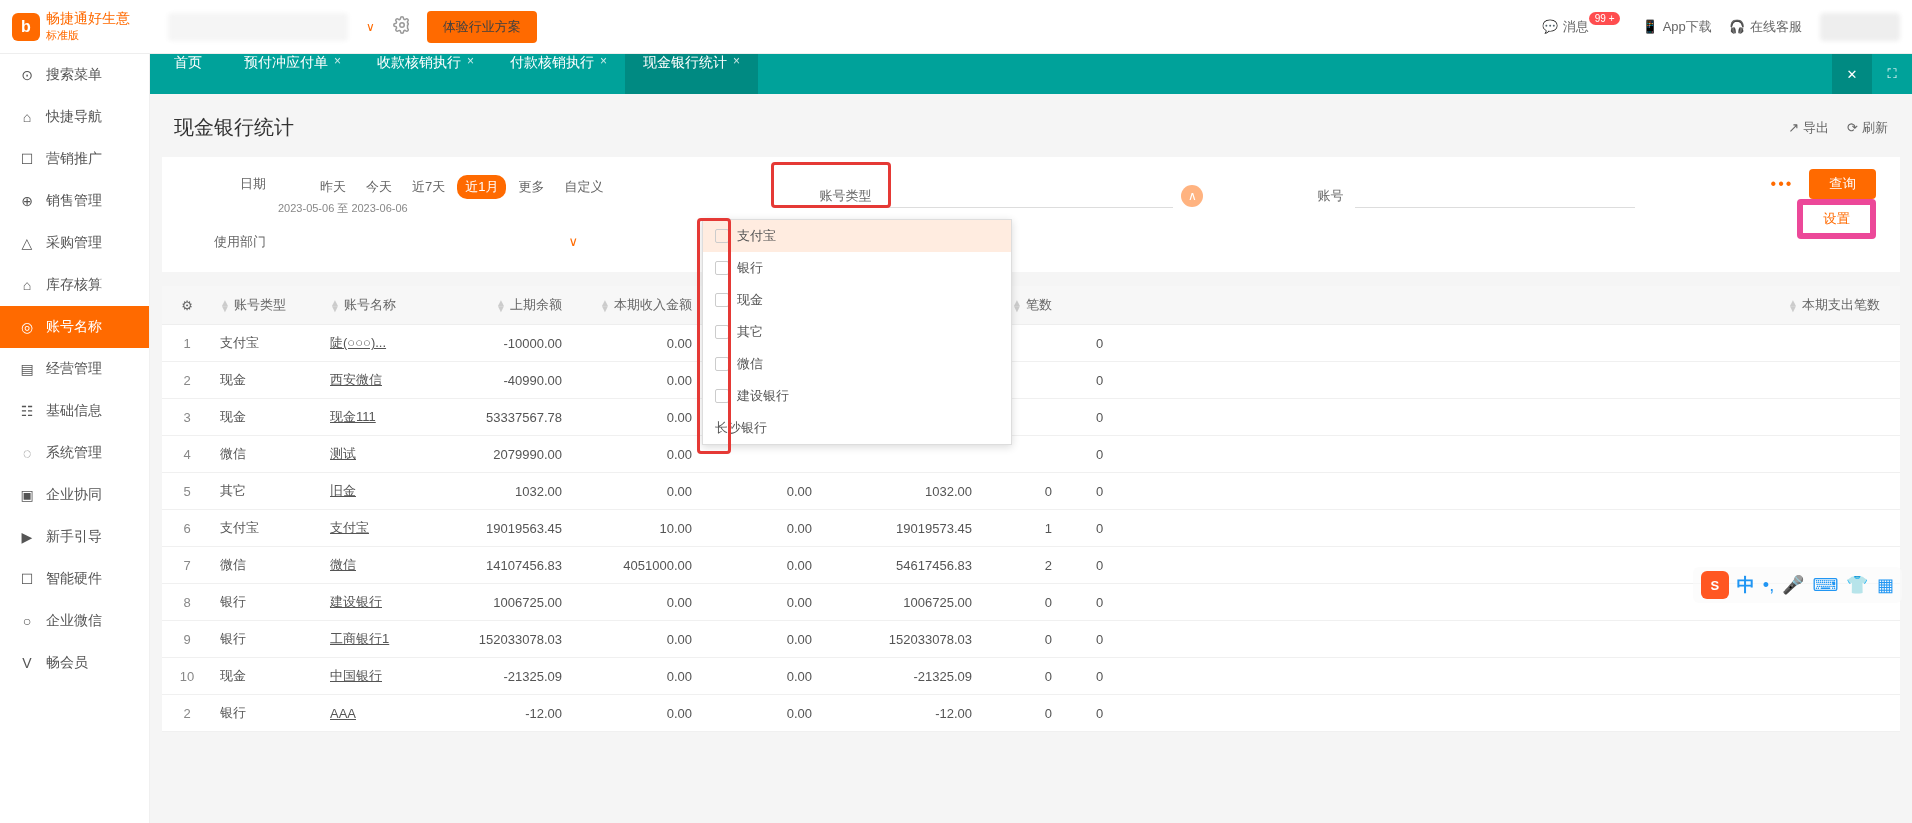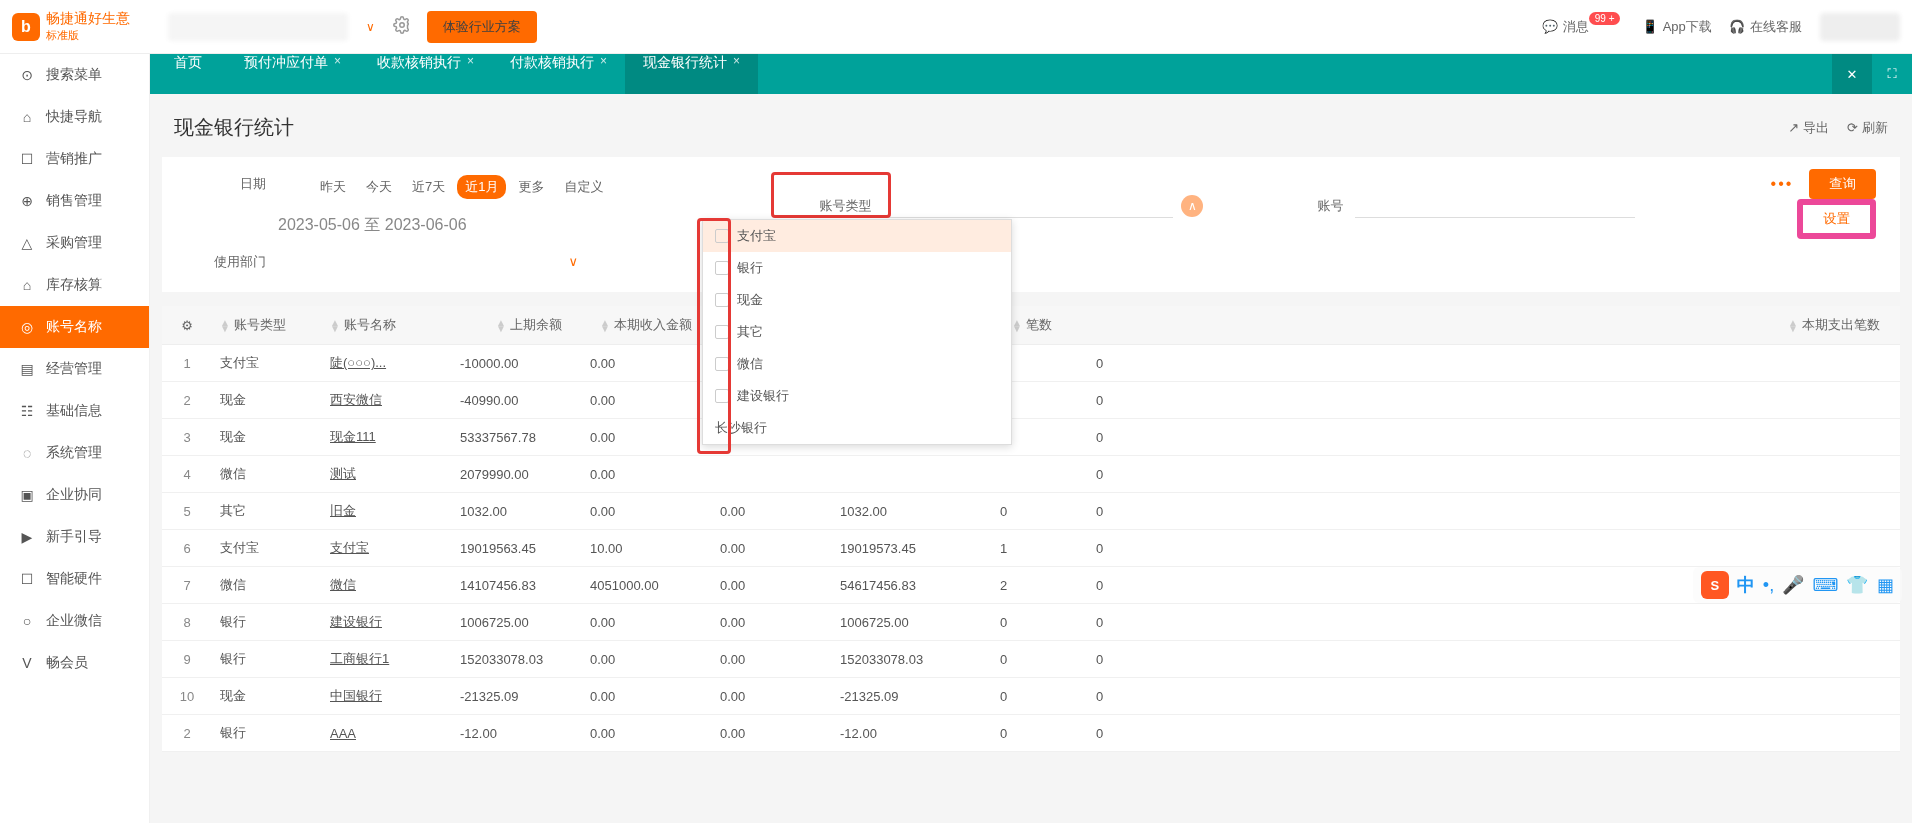--- a/index.html
+++ b/index.html
@@ -43,21 +43,21 @@
 .page-actions { margin-left: auto; display: flex; gap: 18px; color: #666; font-size: 13px; }
 .page-action { display: flex; align-items: center; gap: 4px; cursor: pointer; }
 
 
 .filter-panel { background: #fff; padding: 18px 24px; position: relative; }
 .filter-row { display: flex; align-items: center; margin-bottom: 14px; }
 .filter-label { width: 80px; text-align: right; color: #666; margin-right: 12px; }
 .date-chips { display: flex; align-items: center; gap: 4px; flex-wrap: wrap; margin-left: 34px; }
 .date-chip { padding: 3px 8px; color: #666; cursor: pointer; font-size: 13px; border-radius: 10px; }
 .date-chip.active { background: #ff6a00; color: #fff; }
-.date-range { color: #888; font-size: 16px; margin-top: 16px; }
+.date-range { color: #888; font-size: 11px; margin-top: 2px; }
 .filter-col { display: flex; align-items: center; position: relative; }
 .filter-col.c2 { margin-left: 180px; }
 .filter-input { border: none; border-bottom: 1px solid #ddd; width: 280px; padding: 4px 0; outline: none; }
 .red-box { position: absolute; border: 3px solid #e53935; border-radius: 4px; pointer-events: none; }
 .collapse-btn { width: 22px; height: 22px; border-radius: 50%; background: #ffb380; color: #fff; display: flex; align-items: center; justify-content: center; font-size: 12px; margin-left: 8px; cursor: pointer; }
 .query-btn { background: #ff6a00; color: #fff; border: none; padding: 6px 20px; border-radius: 4px; cursor: pointer; }
 .settings-btn { background: #fff; color: #ff6a00; border: 6px solid #ec4899; padding: 5px 20px; border-radius: 4px; cursor: pointer; margin-top: 0; }
 .more-dots { color: #ff6a00; font-size: 16px; letter-spacing: 2px; margin-right: 16px; cursor: pointer; }
 .filter-right { position: absolute; right: 24px; top: 12px; display: flex; flex-direction: column; align-items: flex-end; }
 .filter-right-row { display: flex; align-items: center; }
@@ -71,21 +71,21 @@
 .checkbox { width: 14px; height: 14px; border: 1px solid #ccc; border-radius: 2px; display: inline-block; }
 
 
 .table-wrap { background: #fff; margin-top: 14px; }
 table { width: 100%; border-collapse: collapse; table-layout: fixed; }
 th { background: #f7f7f7; padding: 10px 8px; text-align: left; font-weight: 500; color: #666; border-bottom: 1px solid #eee; font-size: 13px; position: relative; }
 th .sort { color: #ccc; font-size: 10px; margin-right: 4px; display: inline-flex; flex-direction: column; line-height: 6px; vertical-align: middle; }
 th.gear-col { width: 50px; text-align: center; }
 td { padding: 9px 8px; border-bottom: 1px solid #f0f0f0; font-size: 13px; color: #555; }
 td.idx { text-align: center; color: #888; }
-td.num { padding-right: 20px; }
+td.num { text-align: right; padding-right: 20px; }
 td a { color: #555; text-decoration: underline; }
 th.num-h { text-align: right; padding-right: 20px; }
 
 
 .ime-bar { position: absolute; right: 10px; bottom: 220px; display: flex; align-items: center; gap: 8px; background: rgba(250,250,250,.6); padding: 4px 8px; border-radius: 6px; }
 .ime-logo { width: 28px; height: 28px; background: #ff5722; border-radius: 6px; color: #fff; display: flex; align-items: center; justify-content: center; font-weight: bold; }
 .ime-icon { color: #2196f3; font-size: 18px; }
 </style>
 </head>
 <body>

